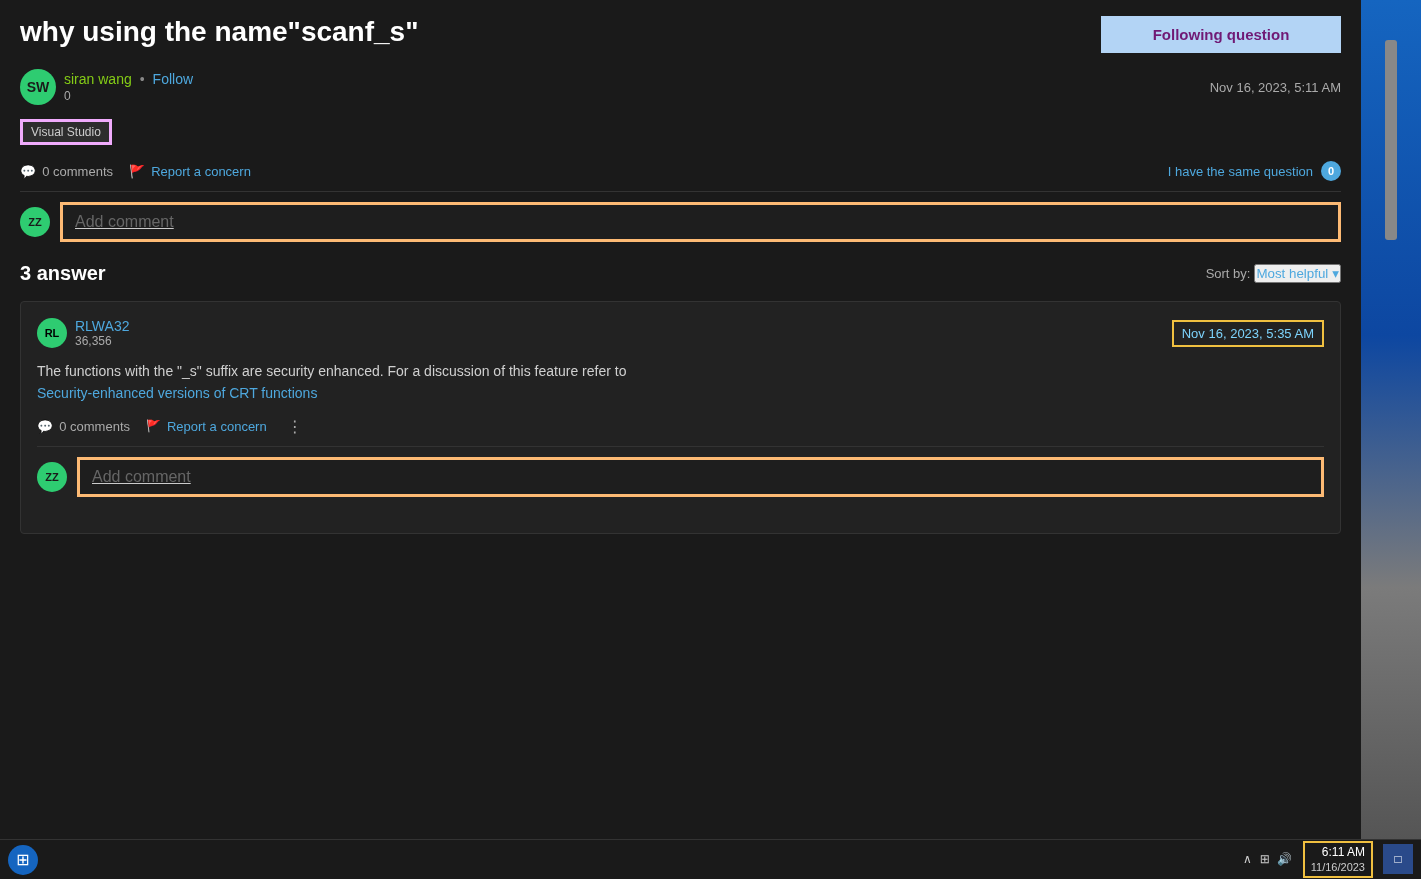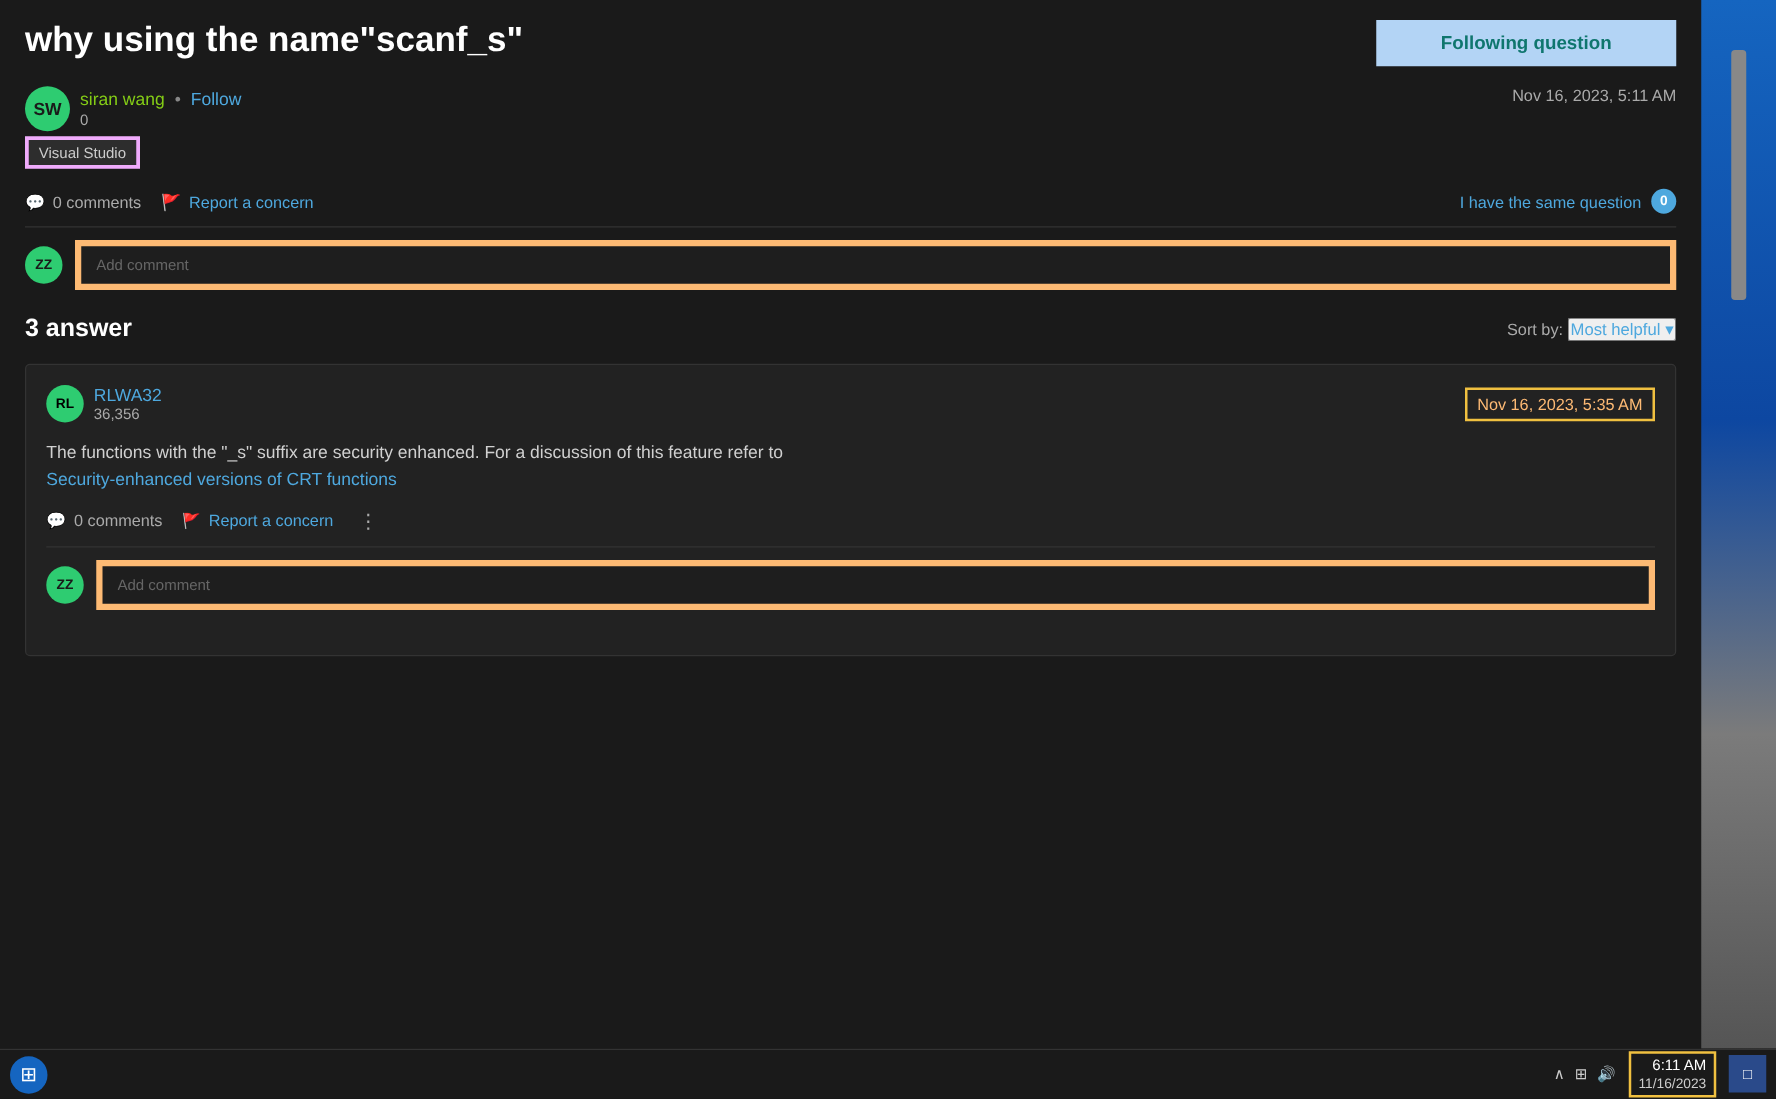--- a/index.html
+++ b/index.html
@@ -49,36 +49,36 @@
 
     .question-title {
       font-size: 28px;
       font-weight: 600;
       color: #ffffff;
       flex: 1;
     }
 
     .following-btn {
       background: #b3d4f5;
-      color: #0f766e;
+      color: #701a75;
       border: none;
       padding: 10px 24px;
       font-size: 15px;
       font-weight: 600;
       cursor: pointer;
       white-space: nowrap;
       min-width: 240px;
     }
 
     
     .author-row {
       display: flex;
-      align-items: flex-start;
+      align-items: center;
       justify-content: space-between;
-      margin-bottom: 4px;
+      margin-bottom: 14px;
     }
 
     .author-left {
       display: flex;
       align-items: center;
       gap: 8px;
     }
 
     .avatar {
       width: 36px;
@@ -229,24 +229,25 @@
     .comment-row {
       display: flex;
       align-items: center;
       gap: 10px;
       margin-bottom: 20px;
     }
 
     .comment-input {
       flex: 1;
       background: #1e1e1e;
-      border: 5px solid #fdba74;
+      border: 3px solid #fdba74;
       color: #ccc;
       padding: 8px 12px;
-      font-size: 12px;
+      font-size: 16px;
+      text-decoration: underline;
     }
 
     .comment-input::placeholder { color: #666; }
 
     
     .answers-header {
       display: flex;
       align-items: center;
       justify-content: space-between;
       margin-bottom: 16px;
@@ -304,21 +305,21 @@
 
     .answer-score {
       color: #aaa;
       font-size: 12px;
     }
 
     .timestamp-highlighted {
       background: transparent;
       border: 2px solid #f0c040;
       padding: 4px 8px;
-      color: #fdba74;
+      color: #7dd3fc;
       font-size: 13px;
     }
 
     .answer-body {
       color: #d0d0d0;
       line-height: 1.6;
       margin-bottom: 12px;
       font-size: 14px;
     }
 

